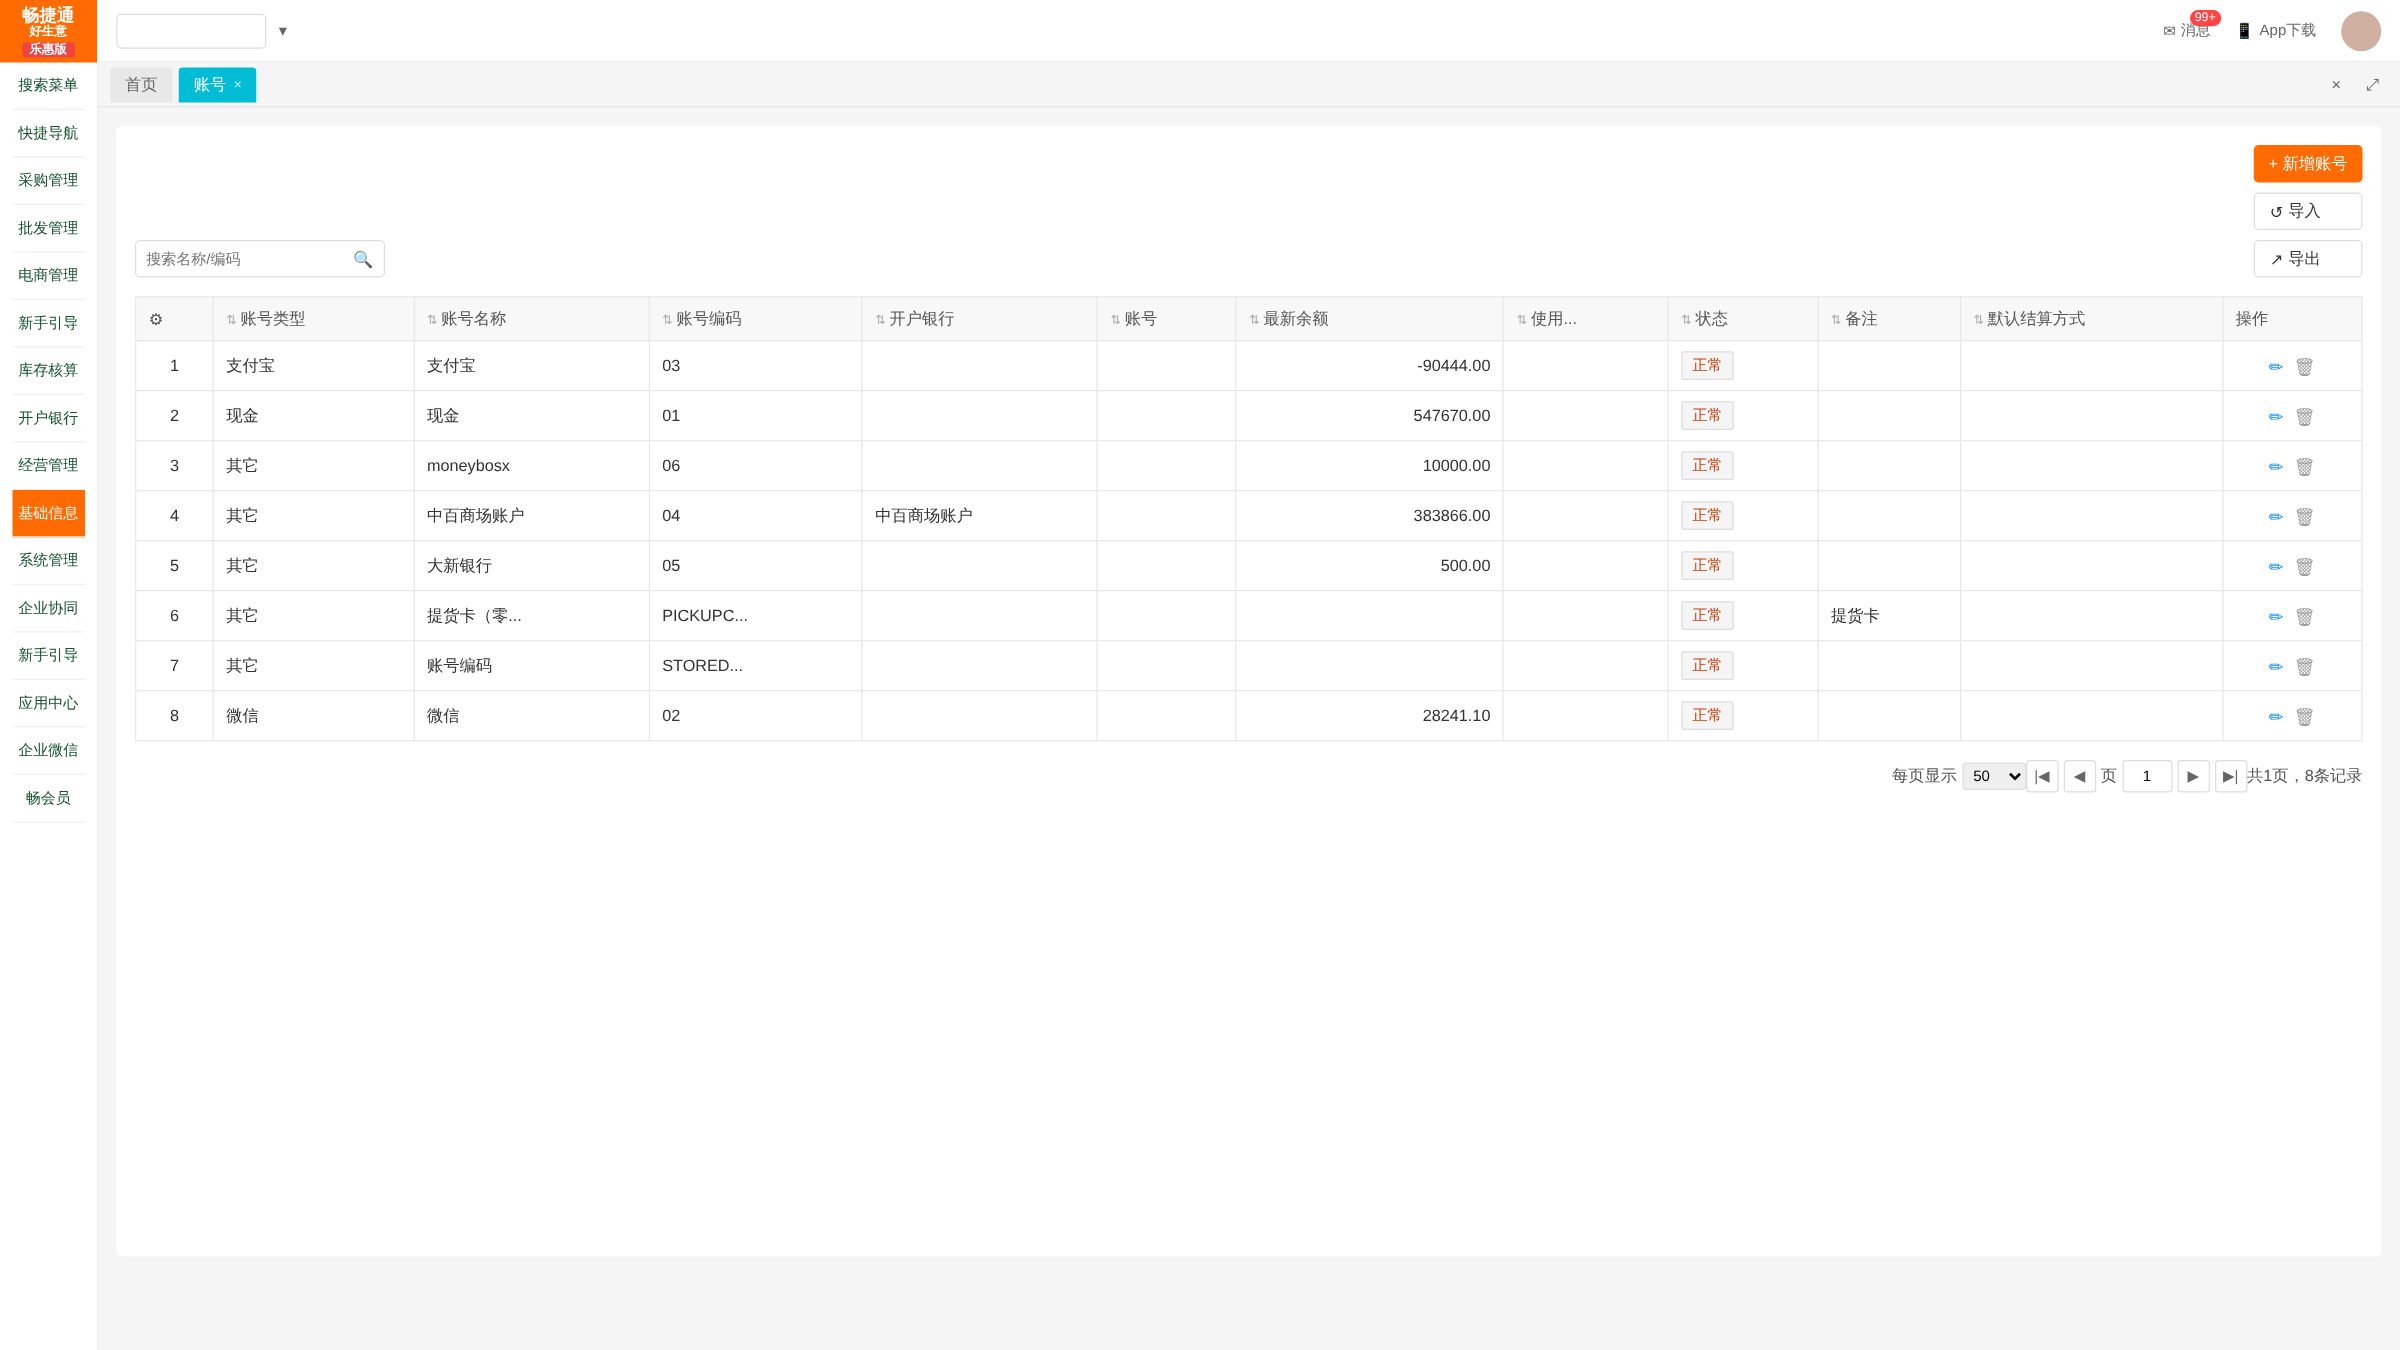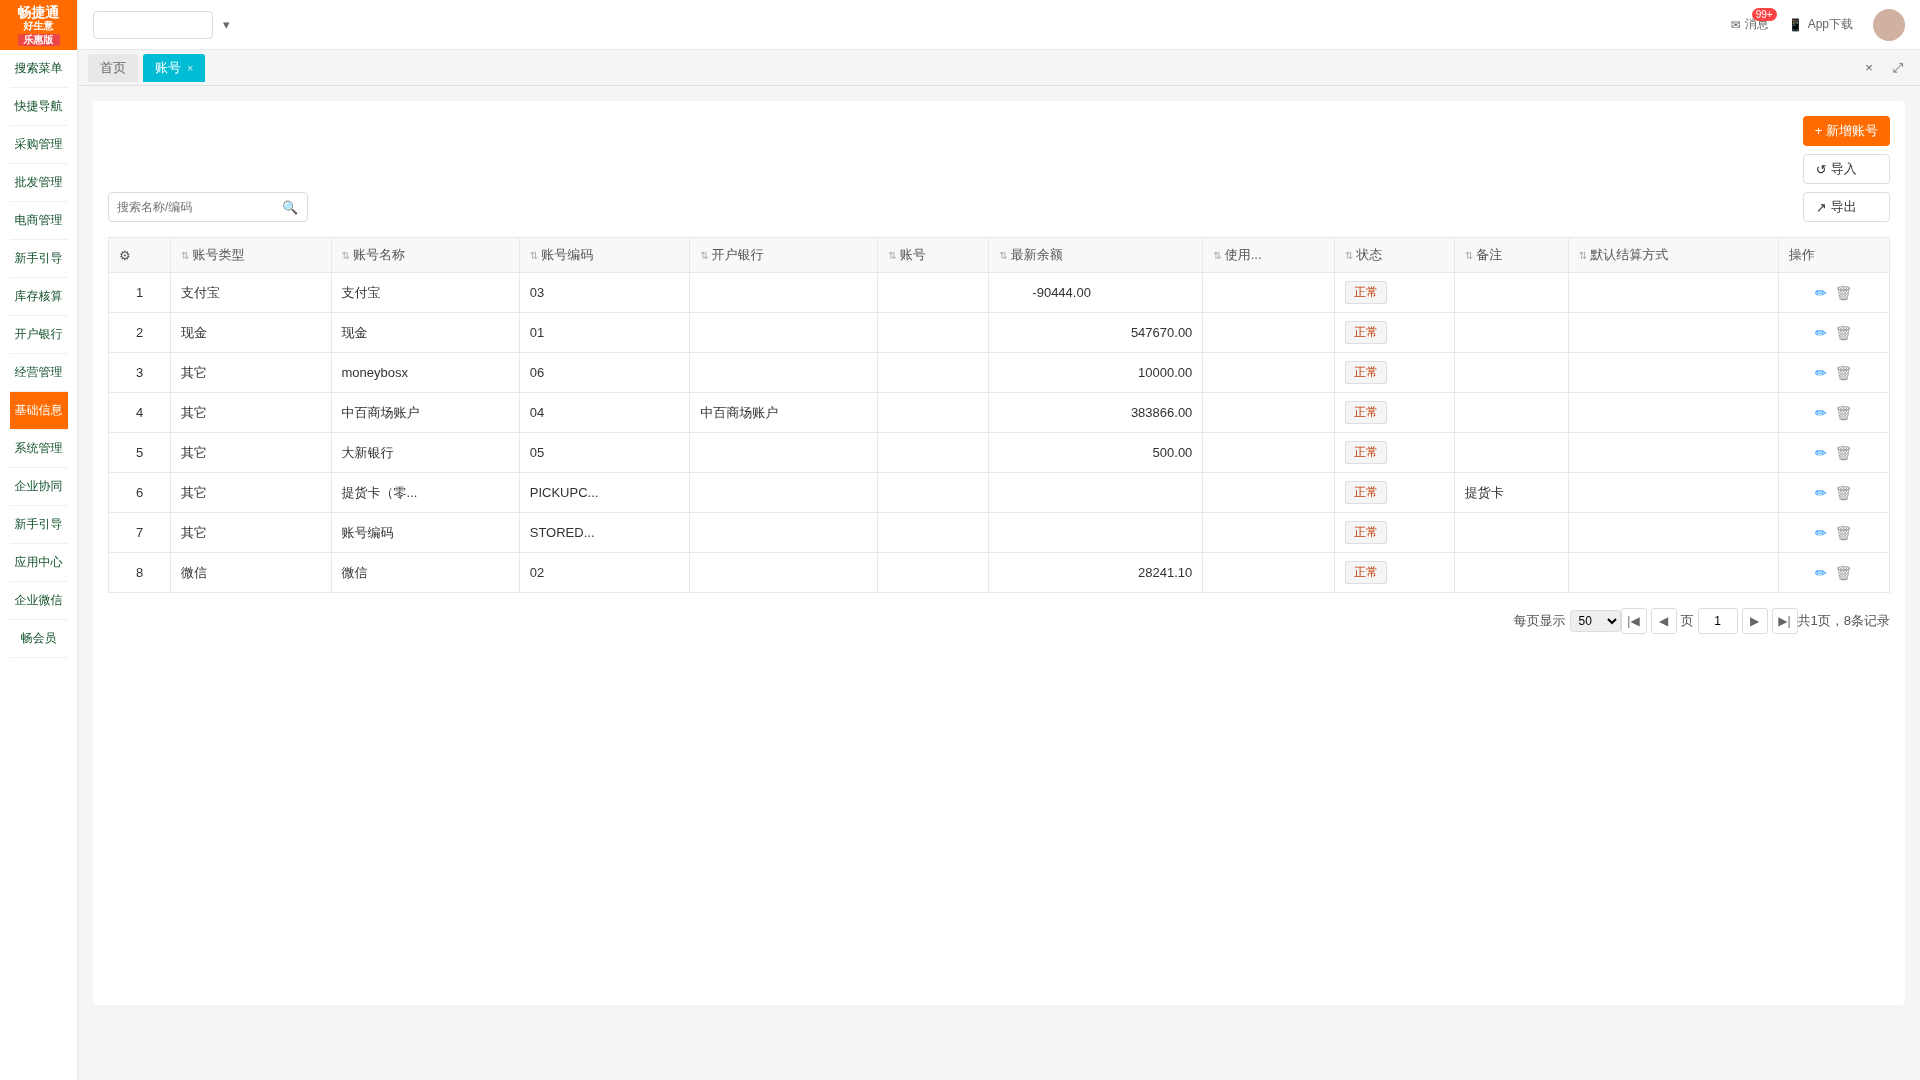--- a/index.html
+++ b/index.html
@@ -439,21 +439,21 @@
             </tr>
         </thead>
         <tbody id="table-body">
             <tr>
               <td class="row-num center">1</td>
               <td>支付宝</td>
               <td>支付宝</td>
               <td>03</td>
               <td></td>
               <td></td>
-              <td style="text-align: left; padding-left: 43px;">-90444.00</td>
+              <td style="text-align: right; padding-left: 43px;">-90444.00</td>
               <td></td>
               <td><span class="status-badge status-normal">正常</span></td>
               <td></td>
               <td></td>
               <td>
                 <div class="action-col">
                   <span class="action-btn">✏</span>
                   <span class="action-btn del">🗑</span>
                 </div>
               </td>

